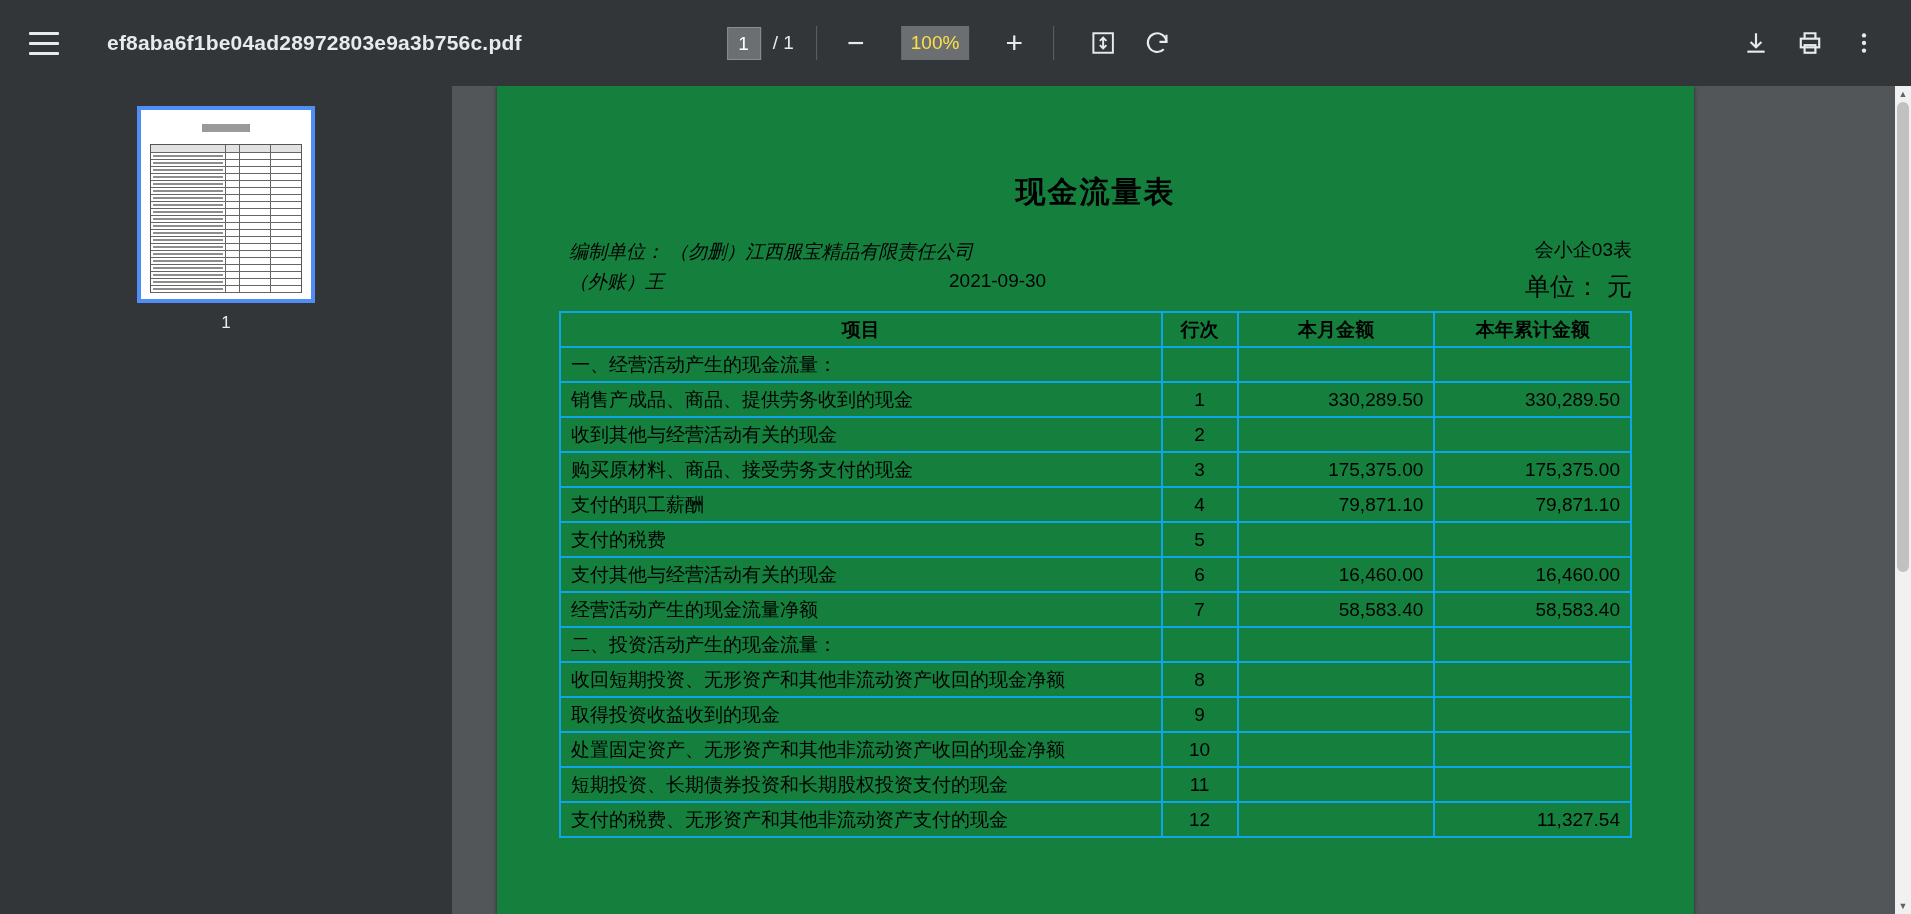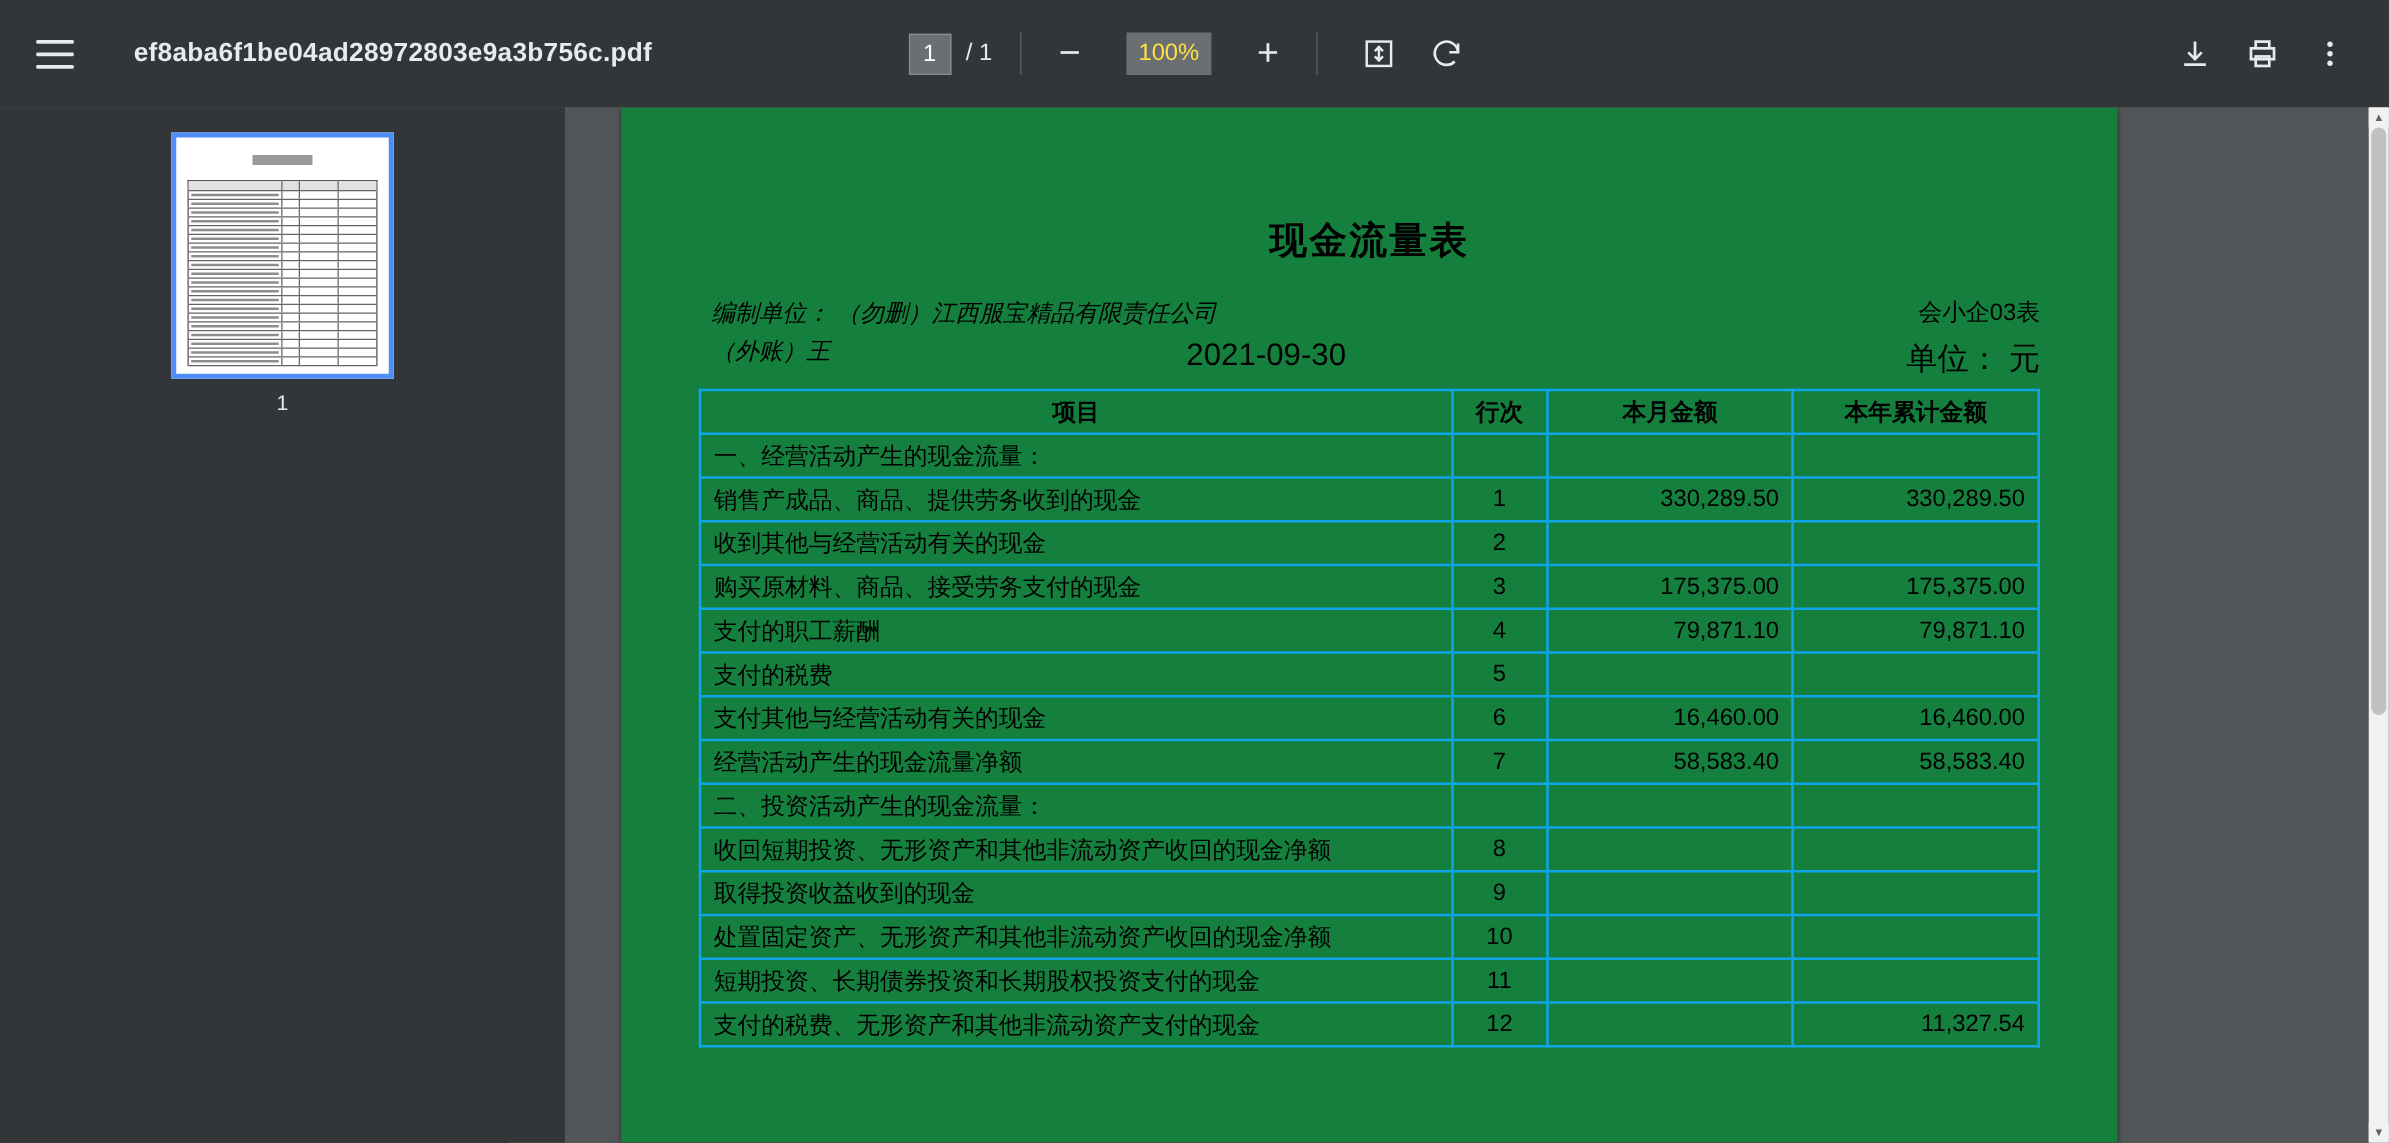--- a/index.html
+++ b/index.html
@@ -208,21 +208,21 @@
   .meta-unit {
     position: absolute;
     left: 10px; top: 0;
     width: 660px;
     line-height: 30px;
     font-style: italic;
   }
   .meta-date {
     position: absolute;
     left: 390px; top: 33px;
-    font-size: 25px;
+    font-size: 19px;
   }
   .meta-right1 {
     position: absolute;
     right: 0; top: 0;
     font-size: 19px;
   }
   .meta-right2 {
     position: absolute;
     right: 0; top: 33px;
     font-size: 25px;

